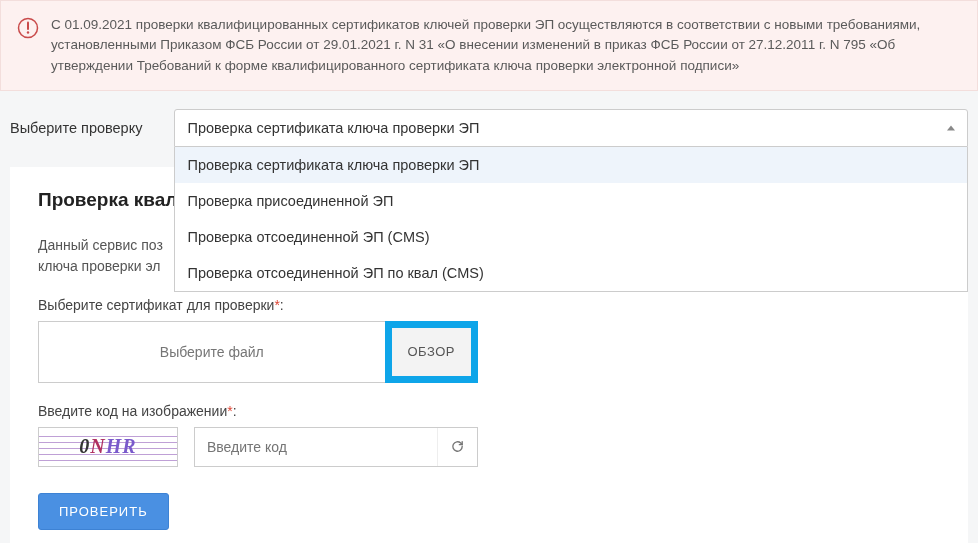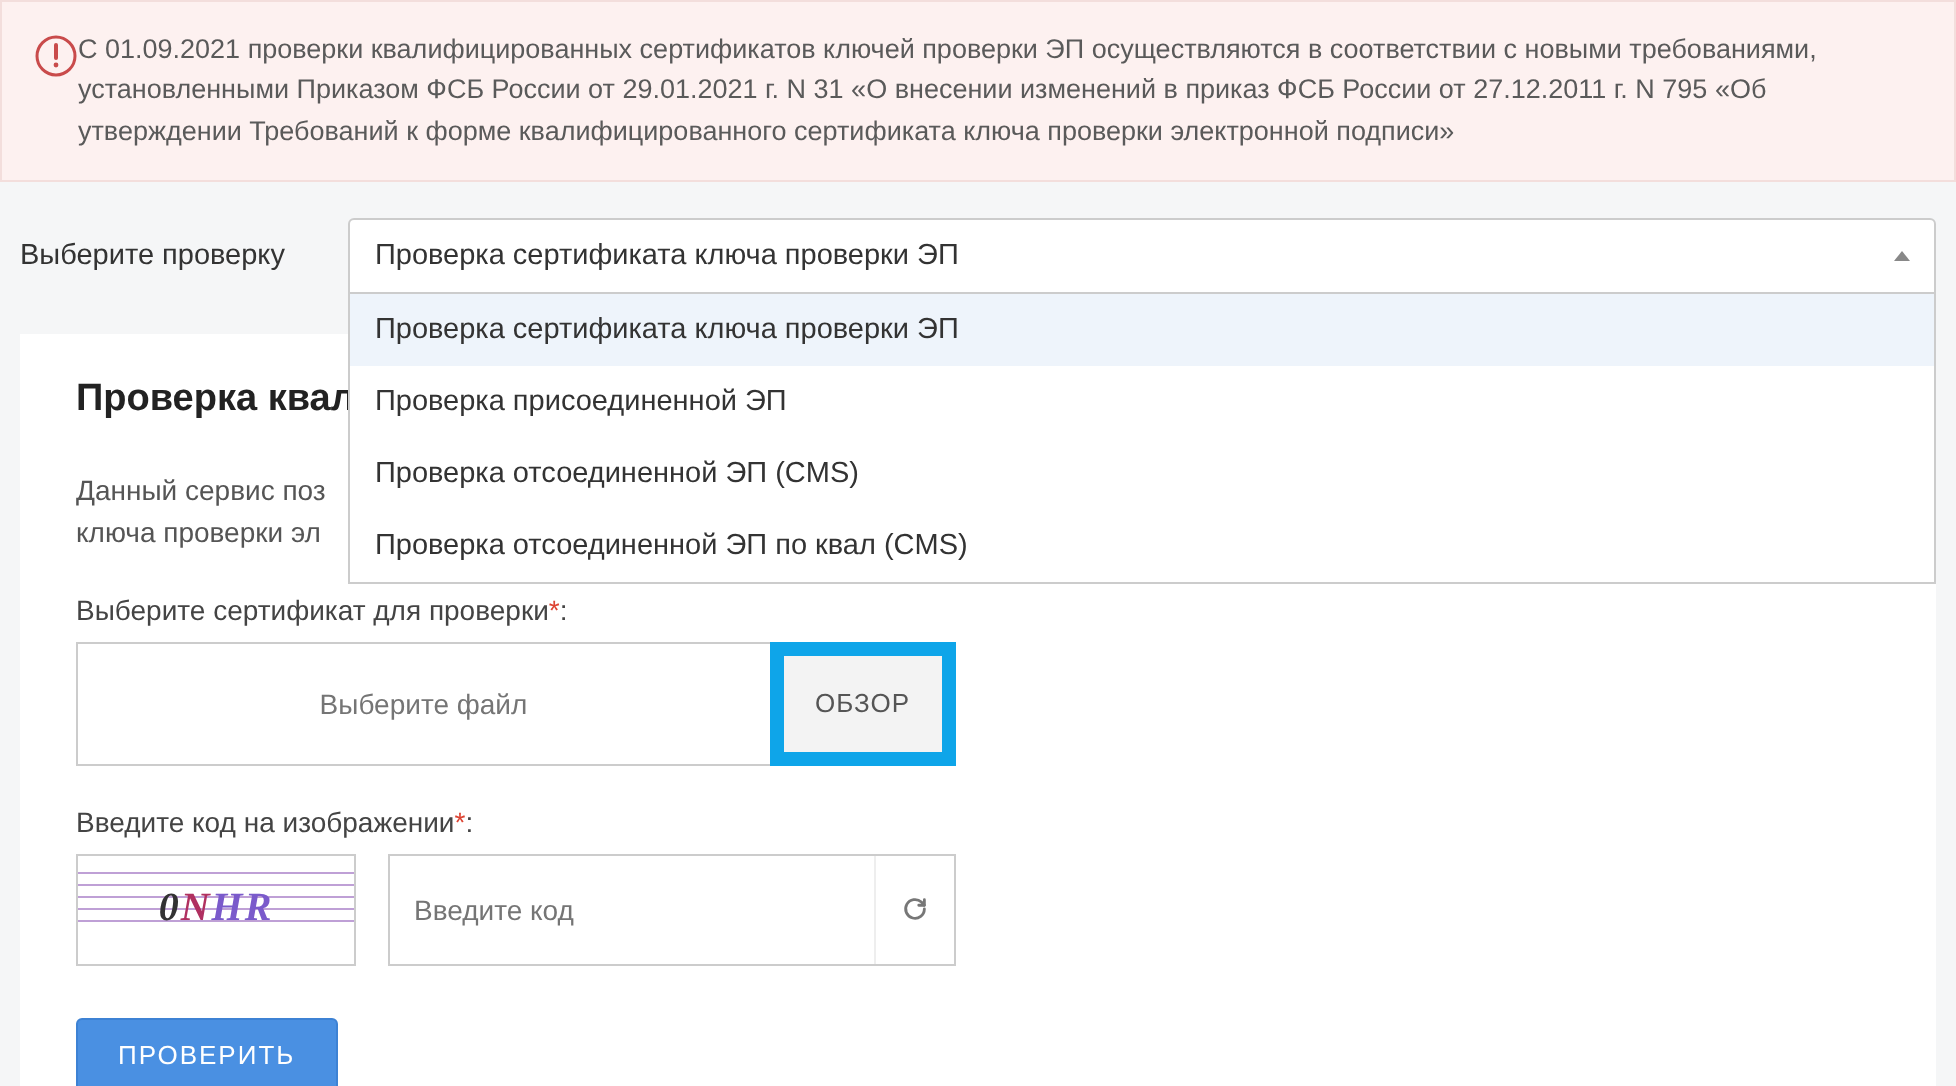--- a/index.html
+++ b/index.html
@@ -8,21 +8,21 @@
   font-size: 14px;
   color: #333;
   background: #f5f6f7;
   width: 978px;
 }
 .alert {
   background: #fdf1f0;
   border: 1px solid #f3dedc;
   padding: 14px 16px;
   display: flex;
-  gap: 0;
+  gap: 12px;
   align-items: flex-start;
 }
 .alert-icon {
   flex-shrink: 0;
   width: 22px;
   height: 22px;
   margin-top: 2px;
 }
 .alert-text {
   color: #5a5a5a;
@@ -138,21 +138,21 @@
 }
 .captcha-row {
   display: flex;
   gap: 16px;
   align-items: stretch;
   max-width: 440px;
   margin-bottom: 26px;
 }
 .captcha-img {
   width: 140px;
-  height: 56px;
+  height: 40px;
   border: 1px solid #ccc;
   background: #fff;
   position: relative;
   overflow: hidden;
   display: flex;
   align-items: center;
   justify-content: center;
 }
 .captcha-text {
   font-family: Georgia, serif;

